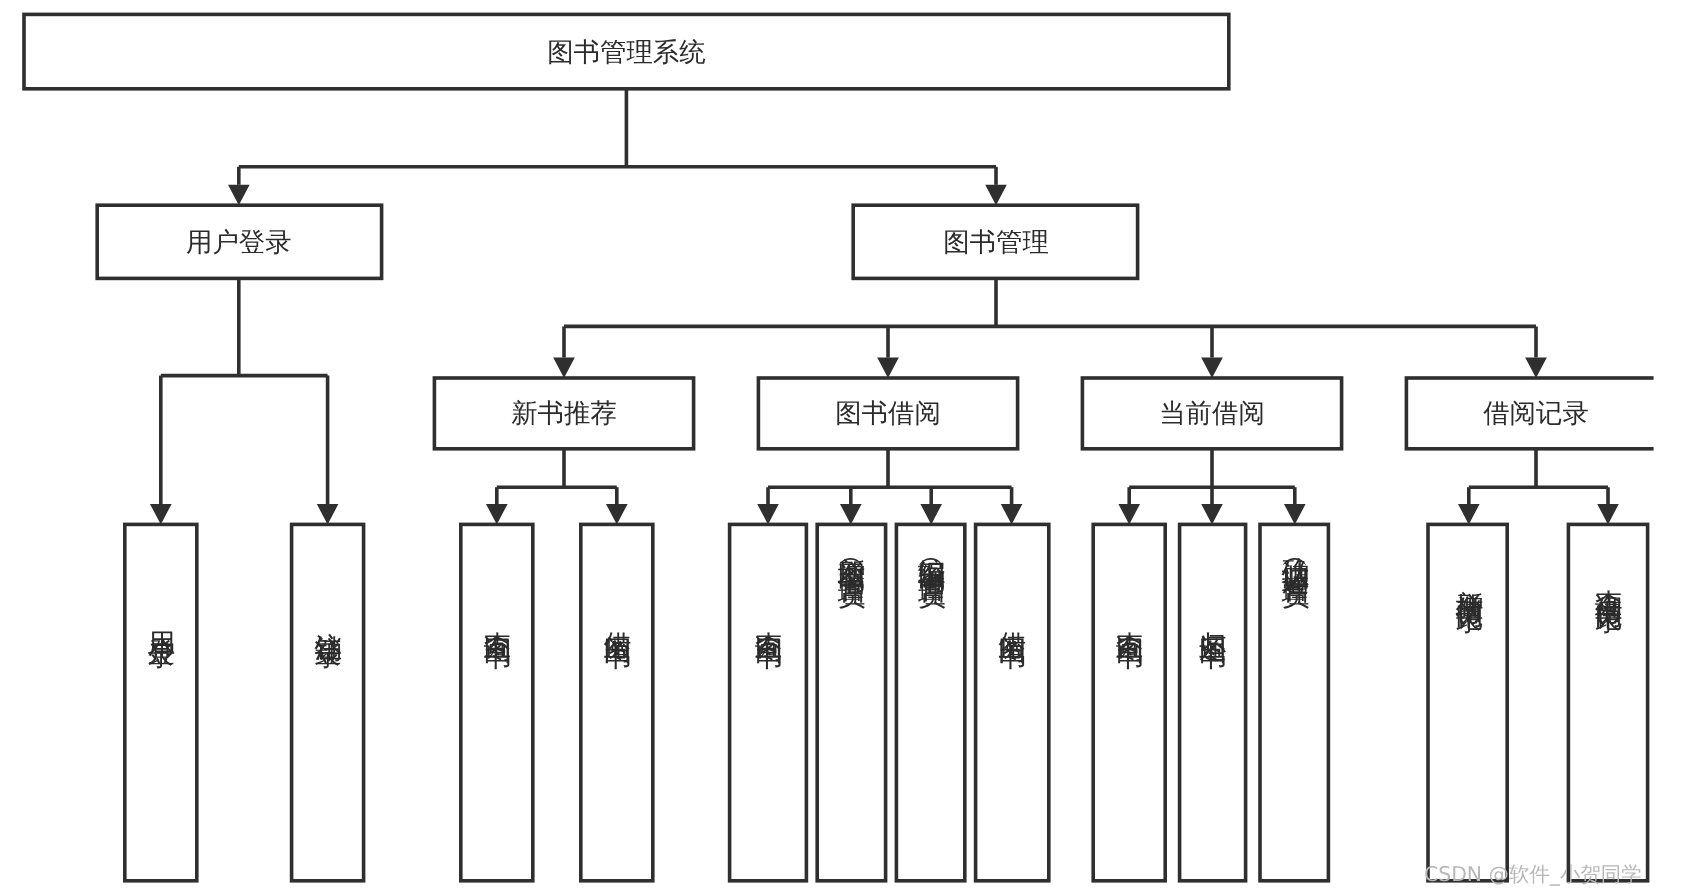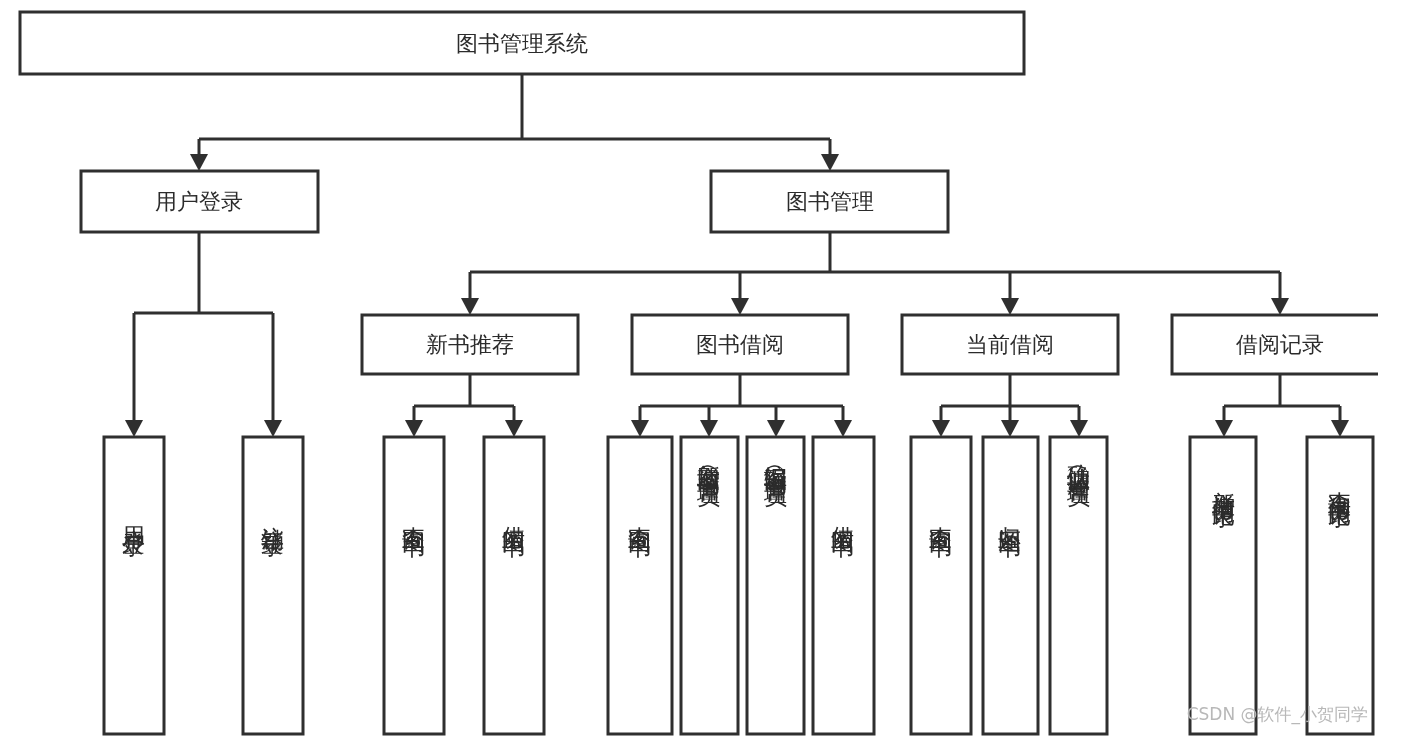--- a/index.html
+++ b/index.html
@@ -52,21 +52,21 @@
     line-height: 1.05;
     letter-spacing: 3px;
     color: #2b2b2b;
     white-space: nowrap;
     transform: translateX(-50%);
     pointer-events: none;
   }
   .watermark {
     position: absolute;
     right: 10px;
-    bottom: 21px;
+    bottom: 7px;
     font-family: "DejaVu Sans", "Liberation Sans", sans-serif;
     font-size: 17px;
     color: #b8b8b8;
     white-space: nowrap;
   }
 </style>
 </head>
 <body>
 
 <div id="page">

